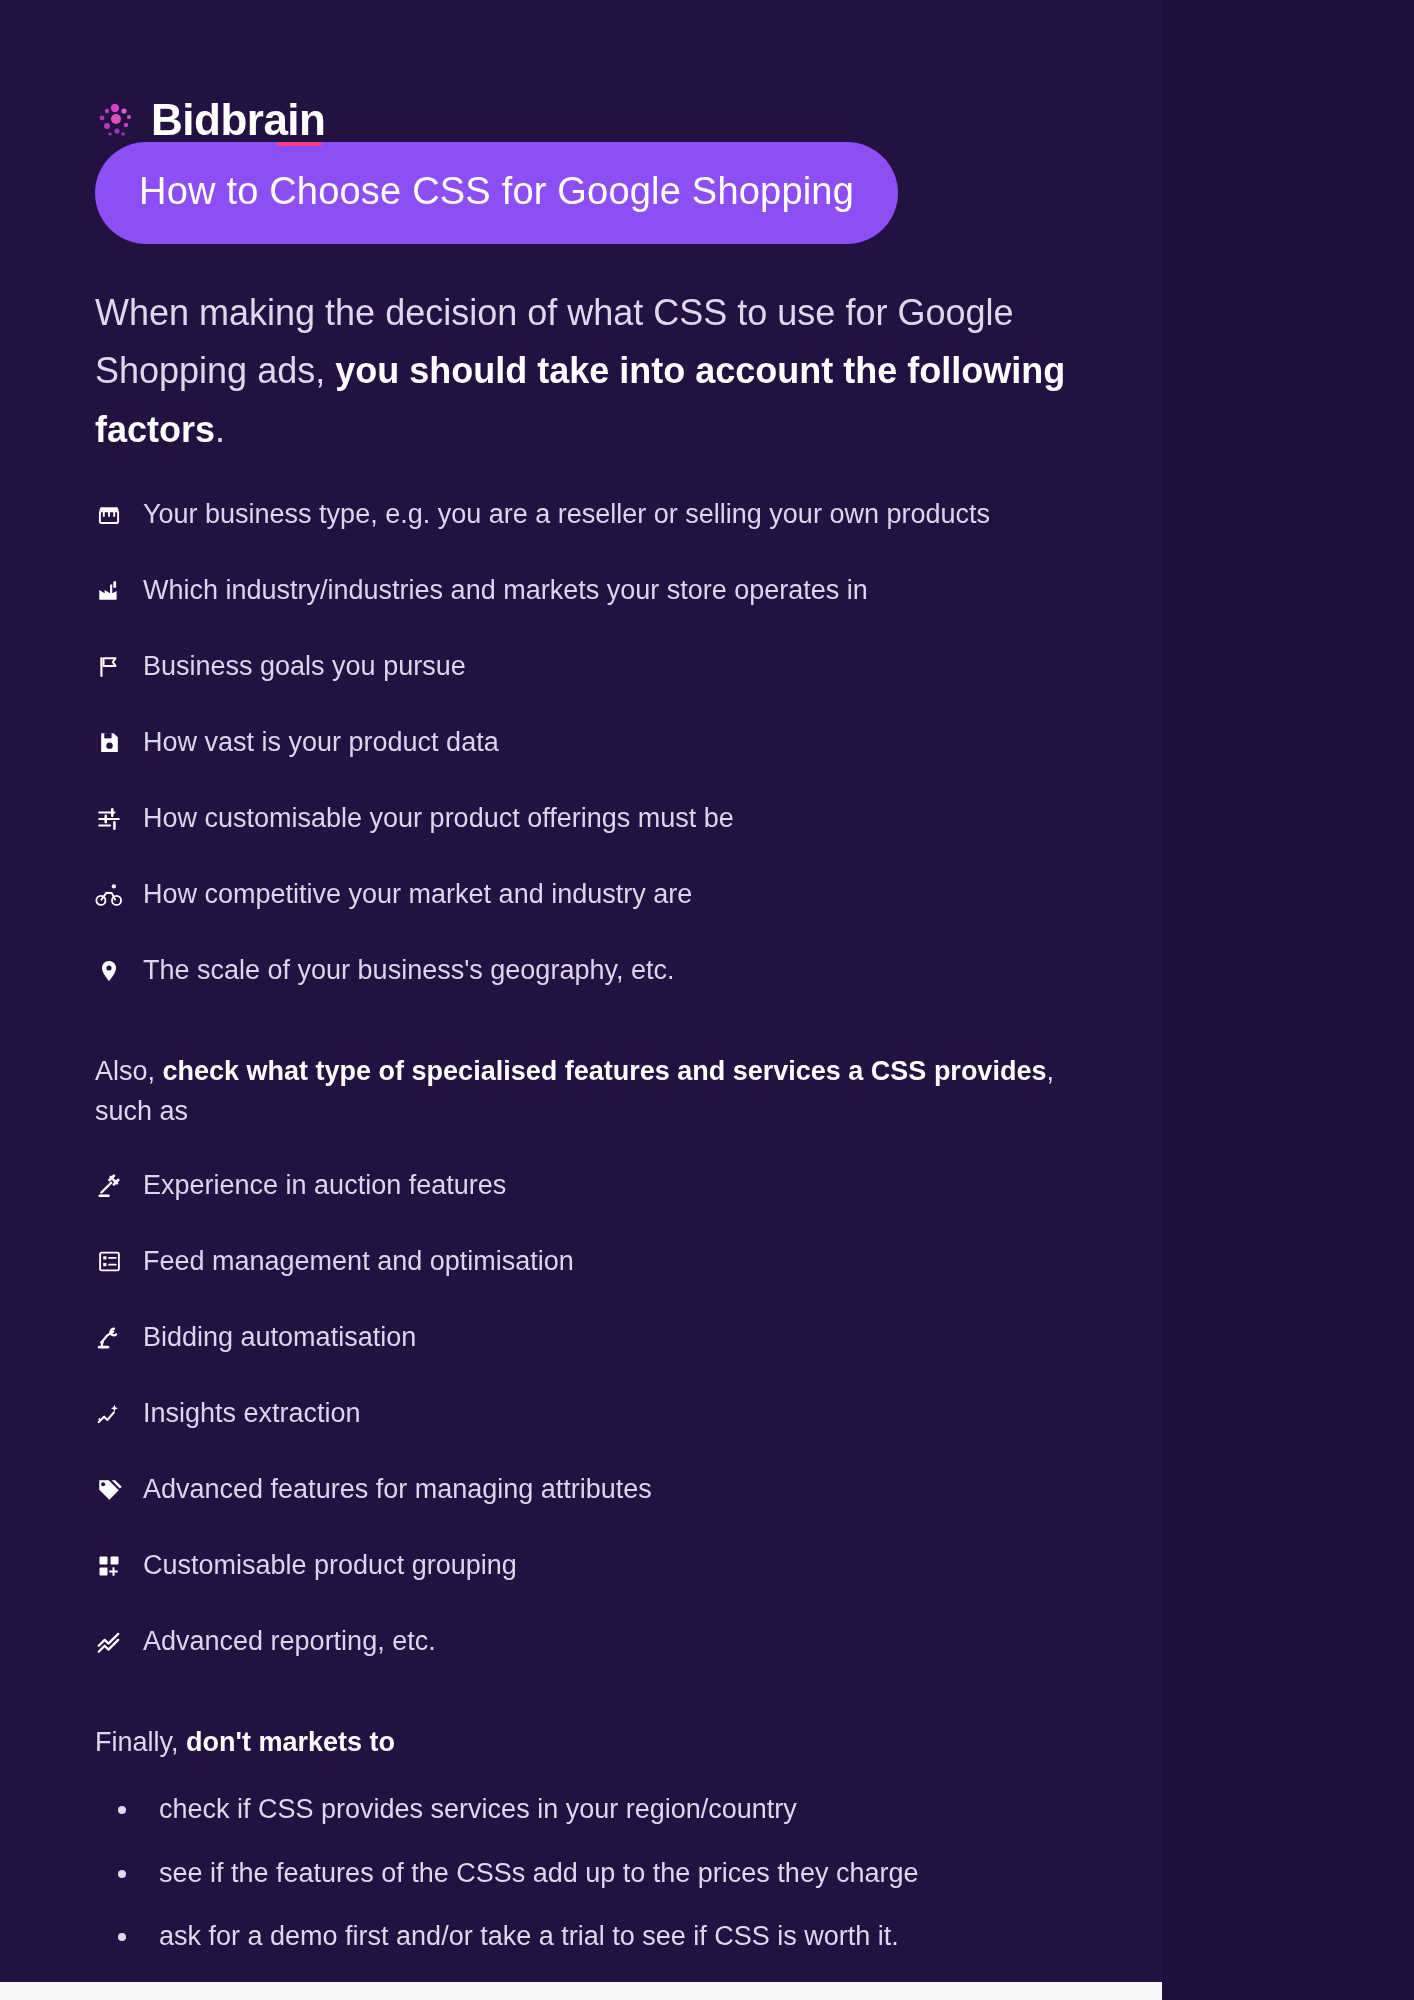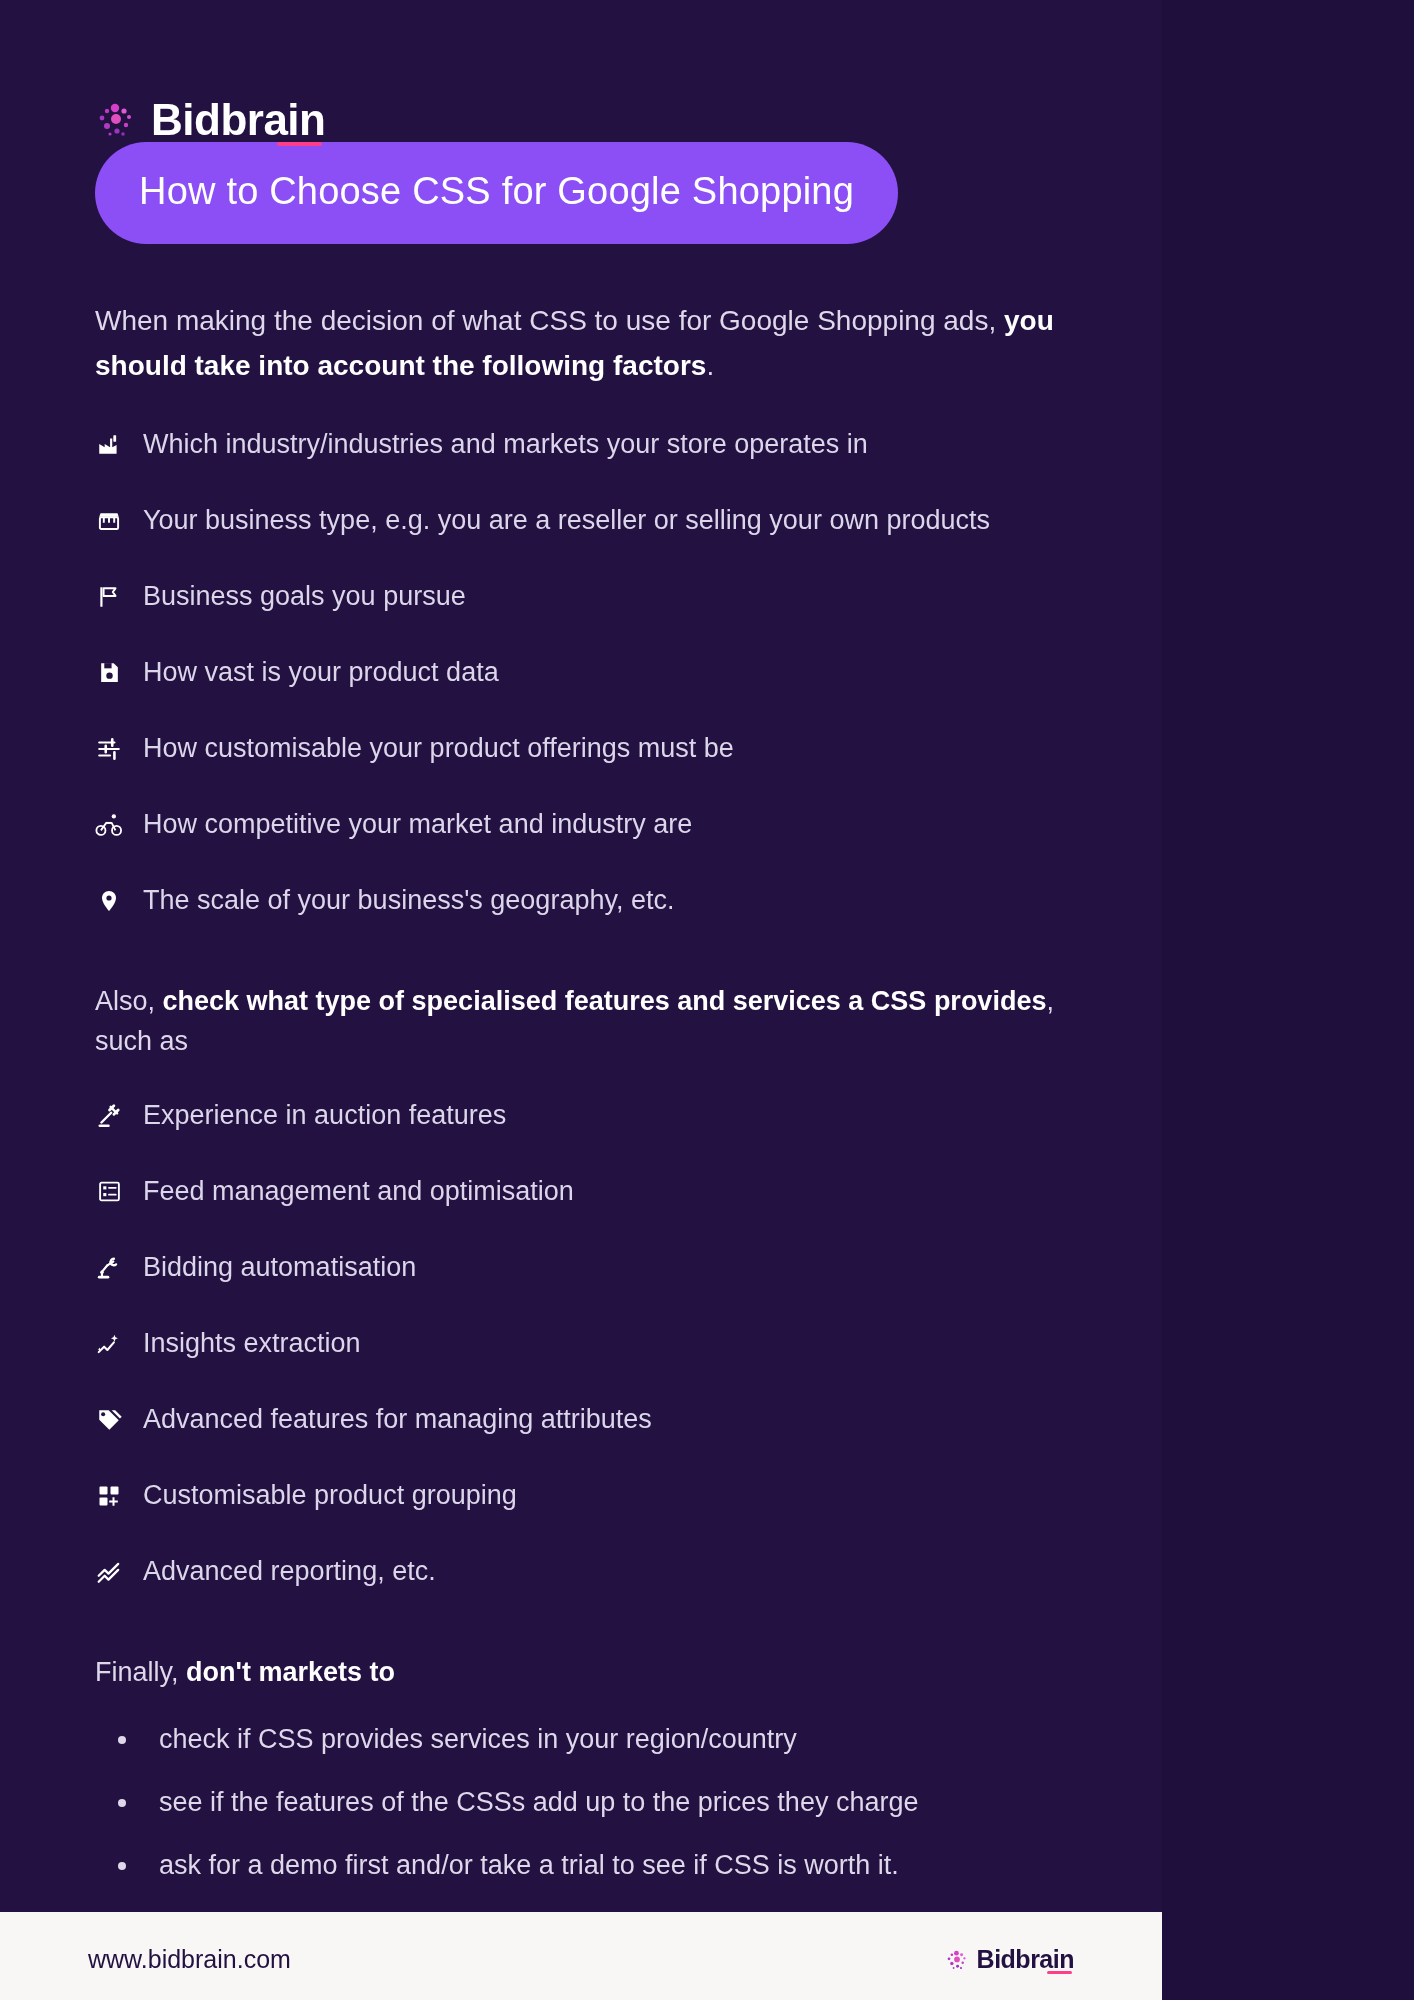--- a/index.html
+++ b/index.html
@@ -66,23 +66,23 @@
     letter-spacing: 0.2px;
   }
 
   
   .content {
     padding: 0 95px;
     flex: 1 1 auto;
   }
 
   .intro {
-    margin-top: 54px;
+    margin-top: 40px;
     color: #ded8ea;
-    font-size: 28px;
+    font-size: 36px;
     line-height: 1.62;
     font-weight: 300;
     max-width: 1210px;
   }
   .intro b { color: #ffffff; font-weight: 600; }
 
   .section-lead {
     margin-top: 54px;
     color: #ded8ea;
     font-size: 27px;
@@ -199,36 +199,36 @@
 
   <div class="content">
 
     <p class="intro">
       <span>When making the decision of what CSS to use for Google Shopping ads, </span><b>you should take into account the following factors</b><span>.</span>
     </p>
 
     <ul class="icon-list list-a">
       <li>
         <span class="icon-box">
-          <svg viewBox="0 0 24 24" width="26" height="26" fill="#ffffff" aria-hidden="true">
-            <path d="M3 20V11l5 3V11l5 3V6h2v8l4-2v8z"></path>
-            <rect x="16" y="3" width="2.6" height="6" rx="0.4"></rect>
-          </svg>
-        </span>
-        <span>Which industry/industries and markets your store operates in</span>
-      </li>
-      <li>
-        <span class="icon-box">
           <svg viewBox="0 0 24 24" width="26" height="26" fill="none" stroke="#ffffff" stroke-width="1.8" aria-hidden="true">
             <path d="M3 8h18l-1.2-3.2H4.2z" fill="#ffffff" stroke="none"></path>
             <rect x="3.6" y="8.6" width="16.8" height="10.8" rx="1.2"></rect>
             <path d="M7.2 8.6v5M12 8.6v5M16.8 8.6v5"></path>
           </svg>
         </span>
         <span>Your business type, e.g. you are a reseller or selling your own products</span>
+      </li>
+      <li>
+        <span class="icon-box">
+          <svg viewBox="0 0 24 24" width="26" height="26" fill="#ffffff" aria-hidden="true">
+            <path d="M3 20V11l5 3V11l5 3V6h2v8l4-2v8z"></path>
+            <rect x="16" y="3" width="2.6" height="6" rx="0.4"></rect>
+          </svg>
+        </span>
+        <span>Which industry/industries and markets your store operates in</span>
       </li>
       <li>
         <span class="icon-box">
           <svg viewBox="0 0 24 24" width="26" height="26" aria-hidden="true">
             <rect x="4" y="3" width="2" height="18" fill="#ffffff"></rect>
             <path d="M7 4h11l-2.5 3.4L18 11H7z" fill="none" stroke="#ffffff" stroke-width="1.8" stroke-linejoin="round"></path>
           </svg>
         </span>
         <span>Business goals you pursue</span>
       </li>

